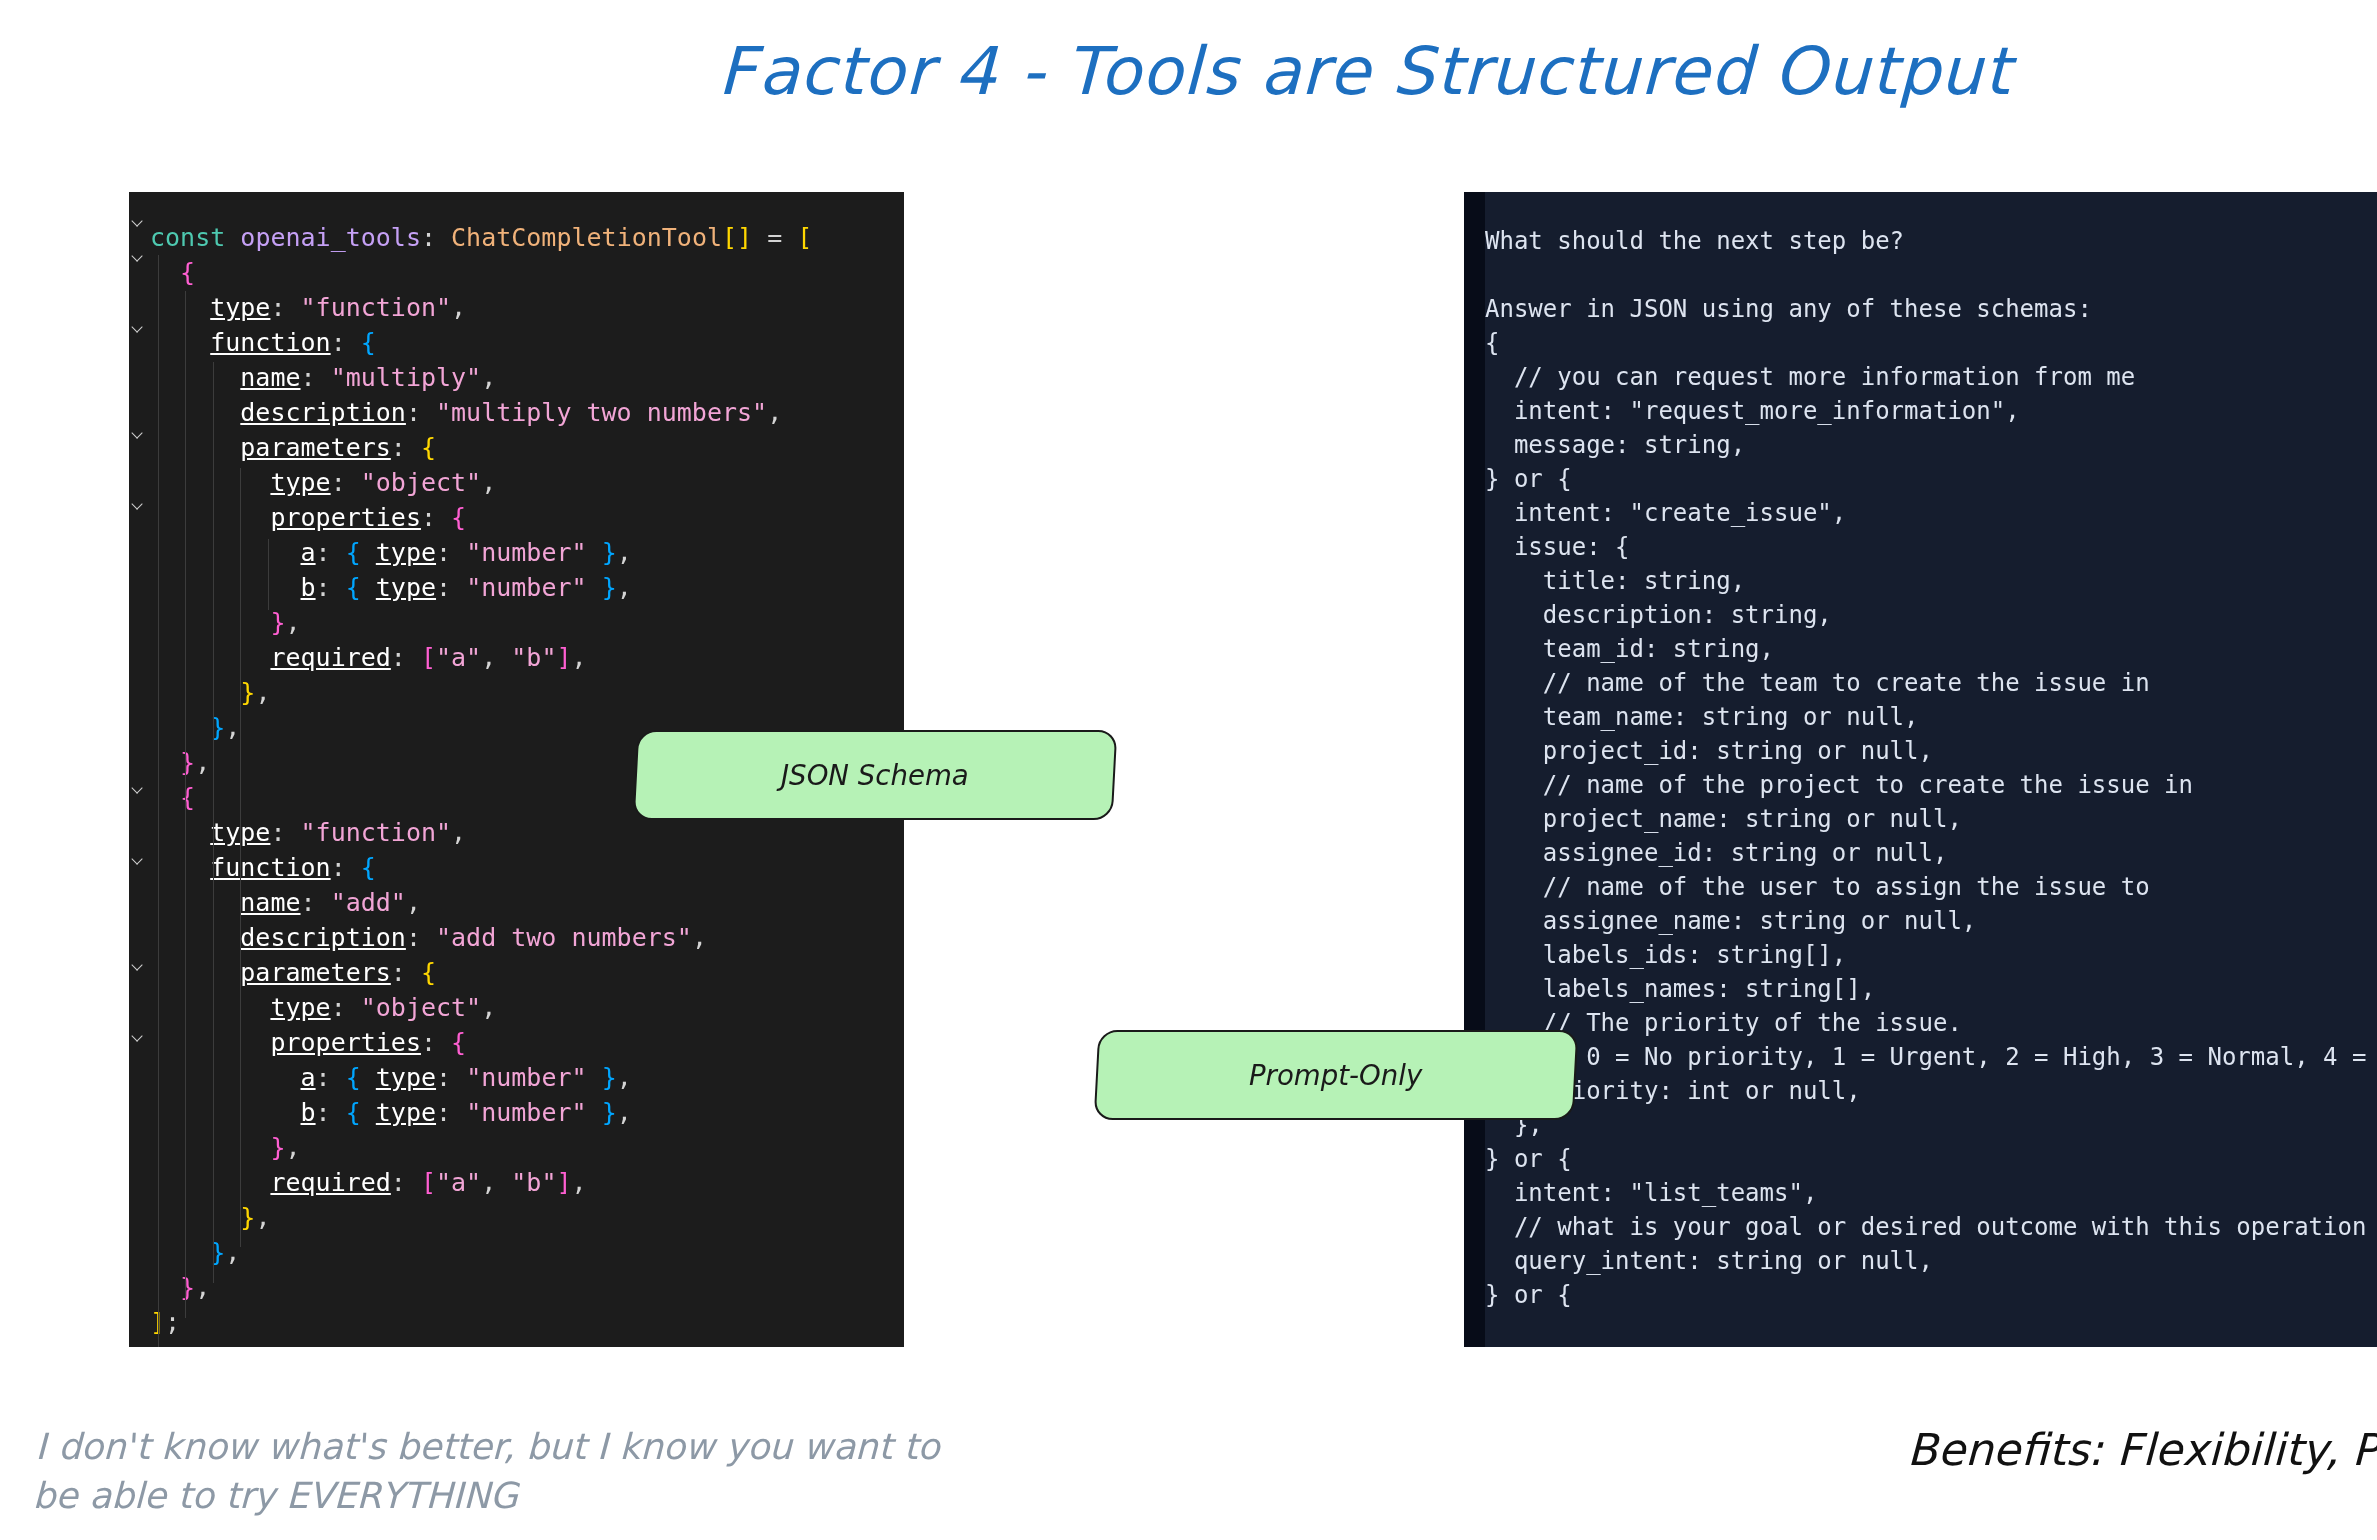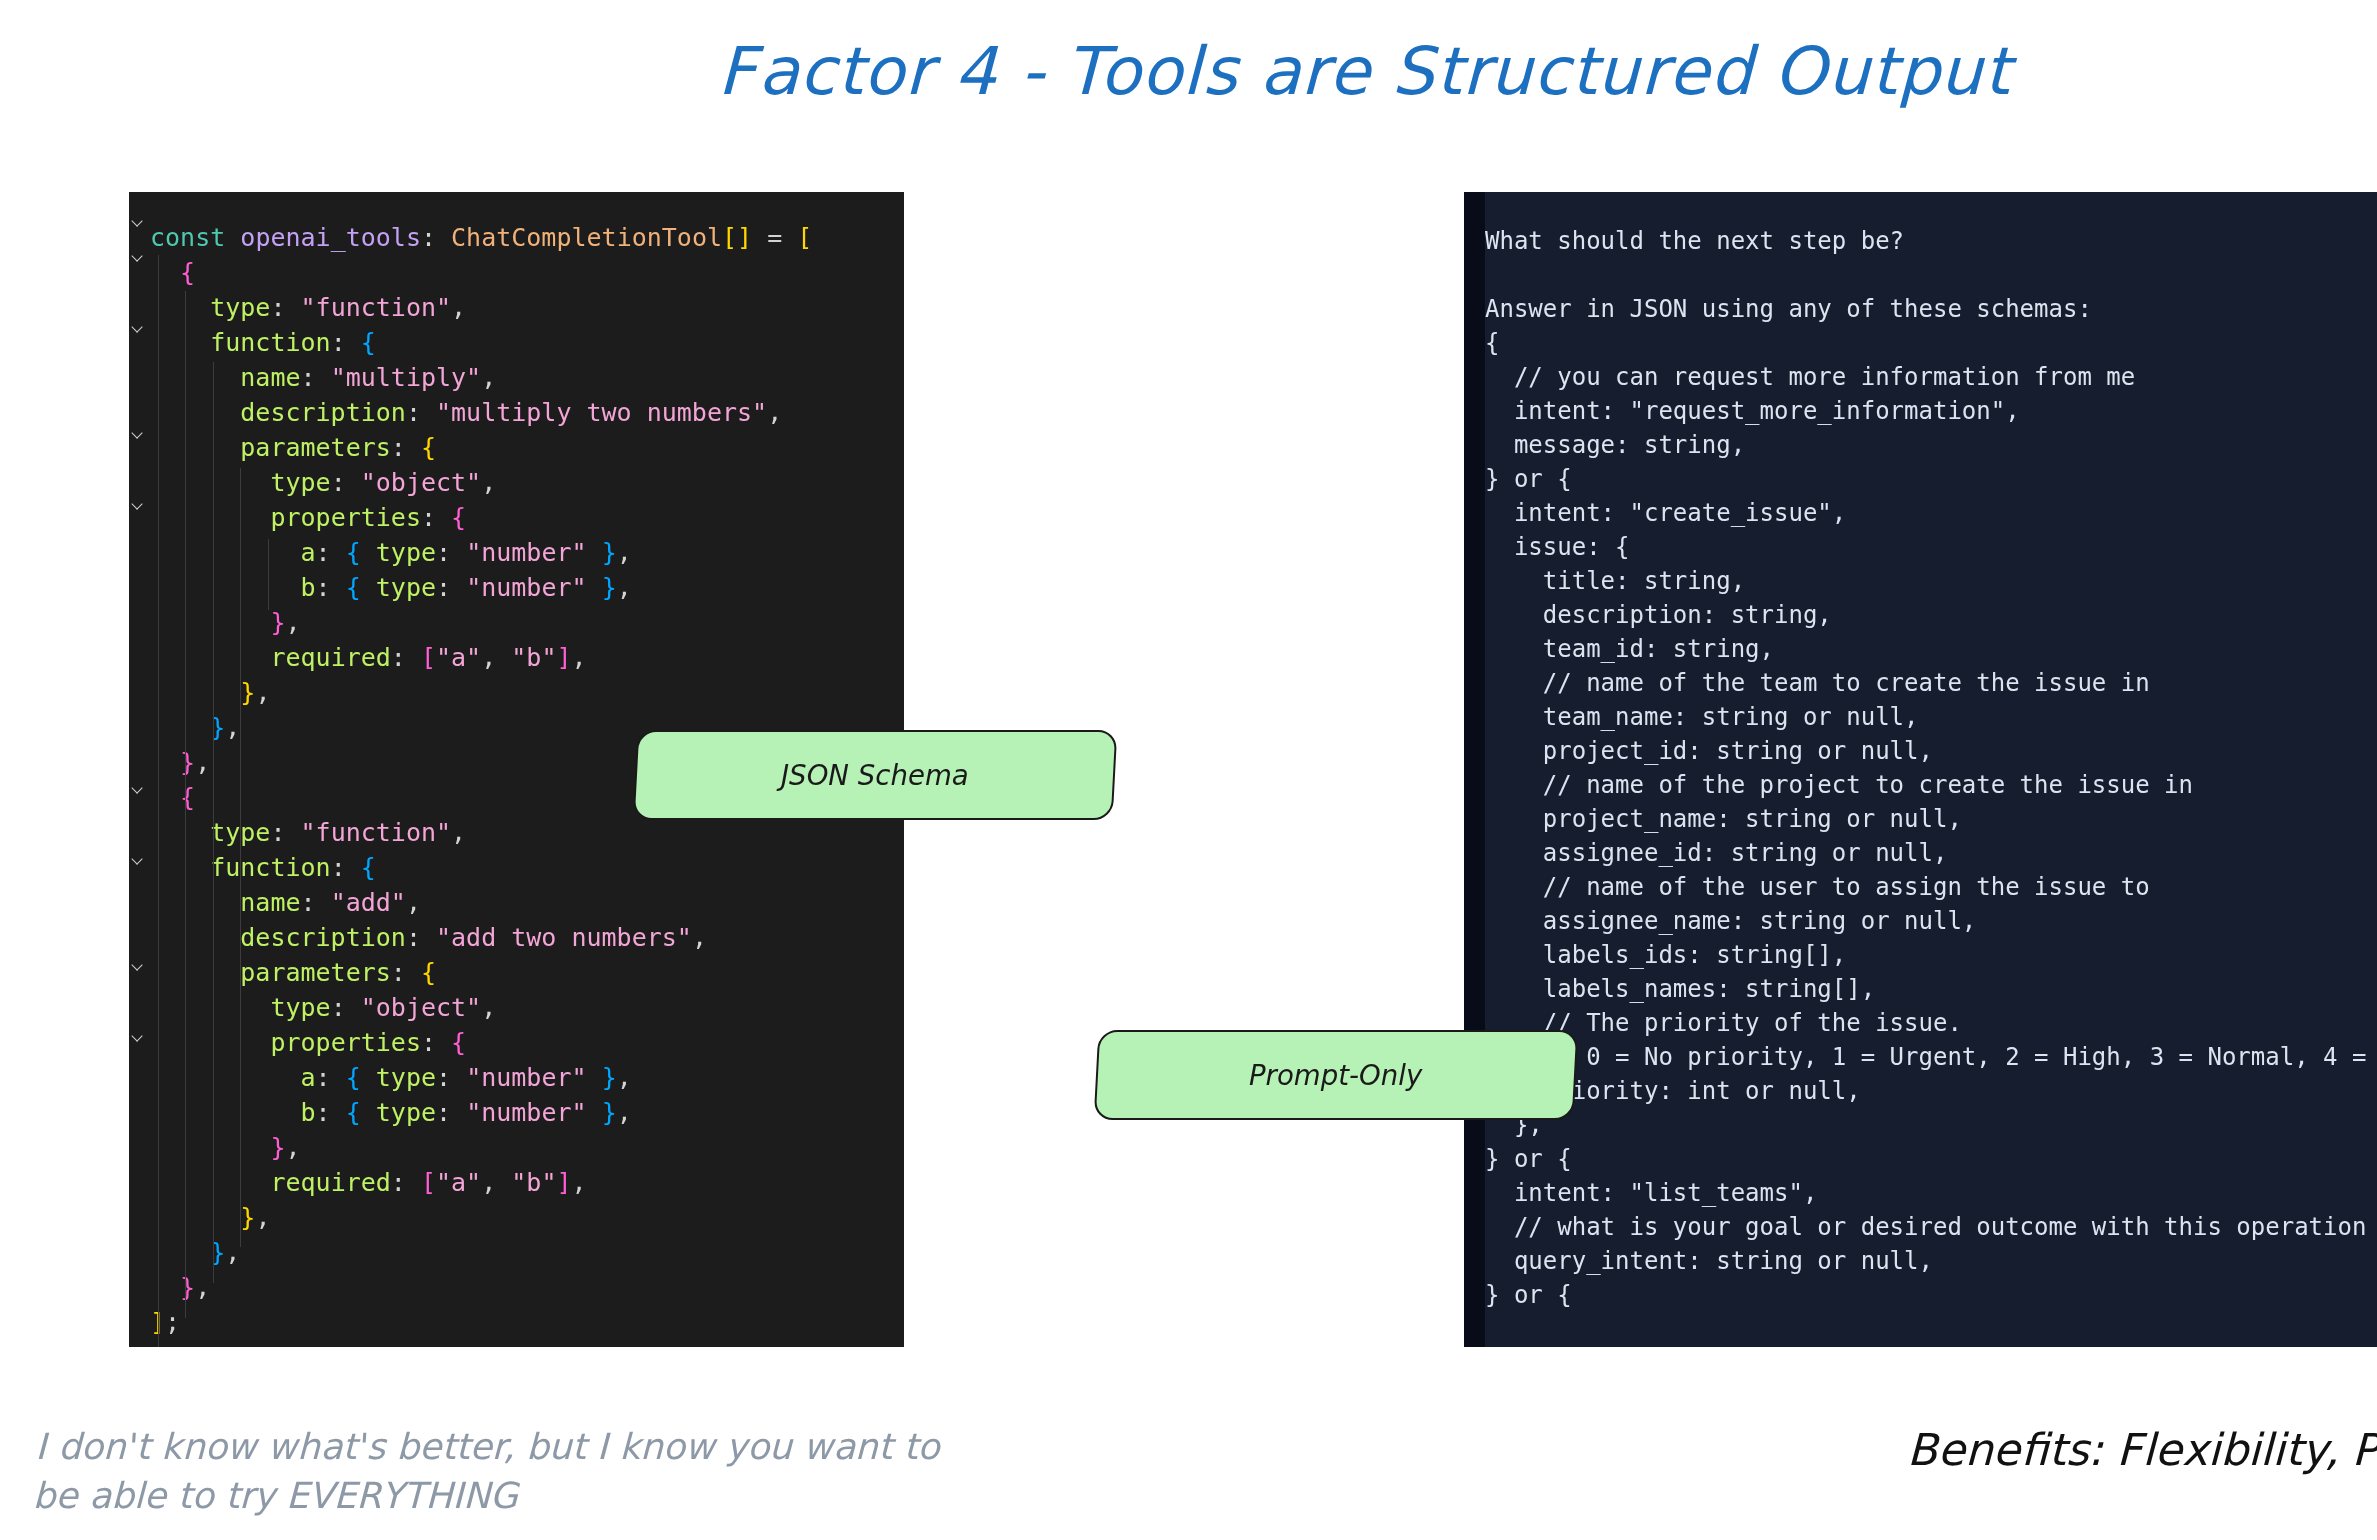--- a/index.html
+++ b/index.html
@@ -97,21 +97,21 @@
     height: 7.1px;
     border-right: 1.9px solid #cfcfcf;
     border-bottom: 1.9px solid #cfcfcf;
     transform: rotate(45deg);
   }
 
   
   .t-kw   { color: #4ec9b0; }   
   .t-var  { color: #c5a0f5; }   
   .t-type { color: #f0b27a; }   
-  .t-prop { color: #bef264; }   
+  .t-prop { color: #ffffff; text-decoration: underline; }   
   .t-str  { color: #f2a5d6; }   
   .t-pun  { color: #d4d4d4; }   
   .b1     { color: #ff5fd2; }   
   .b2     { color: #00a6ff; }   
   .b3     { color: #ffd700; }   
 
   
   #right-panel {
     left: 1464px;
     top: 192px;

